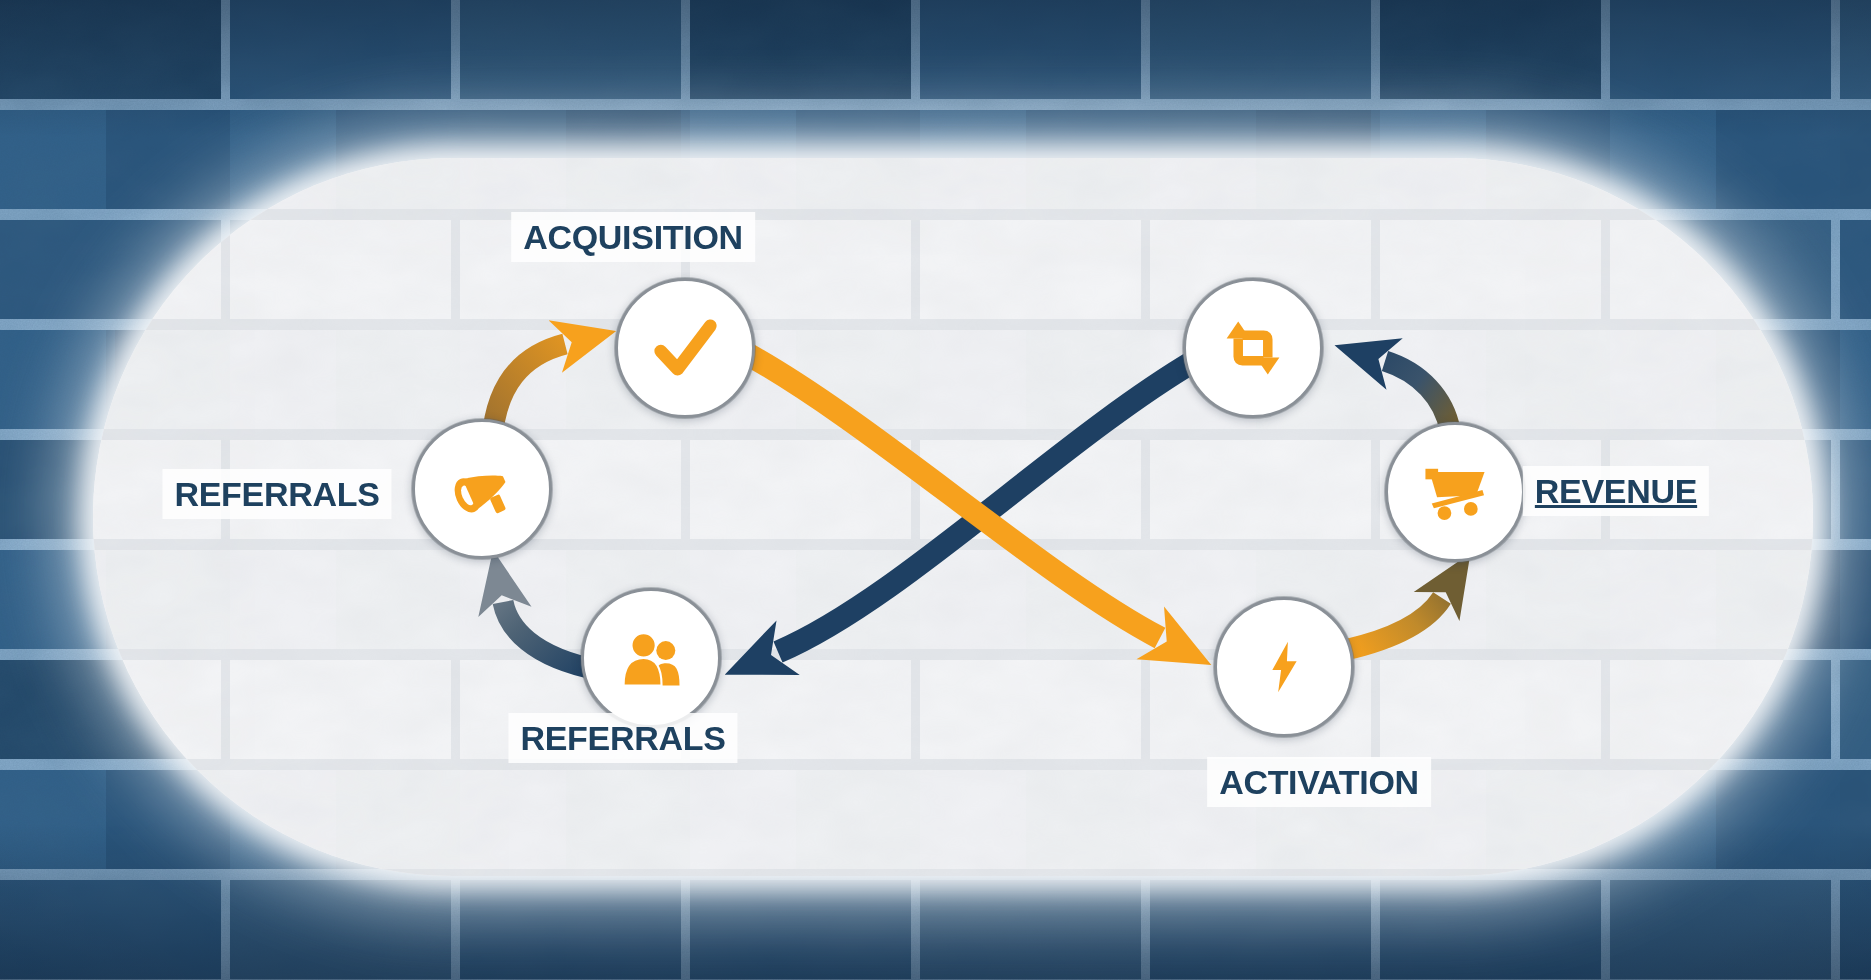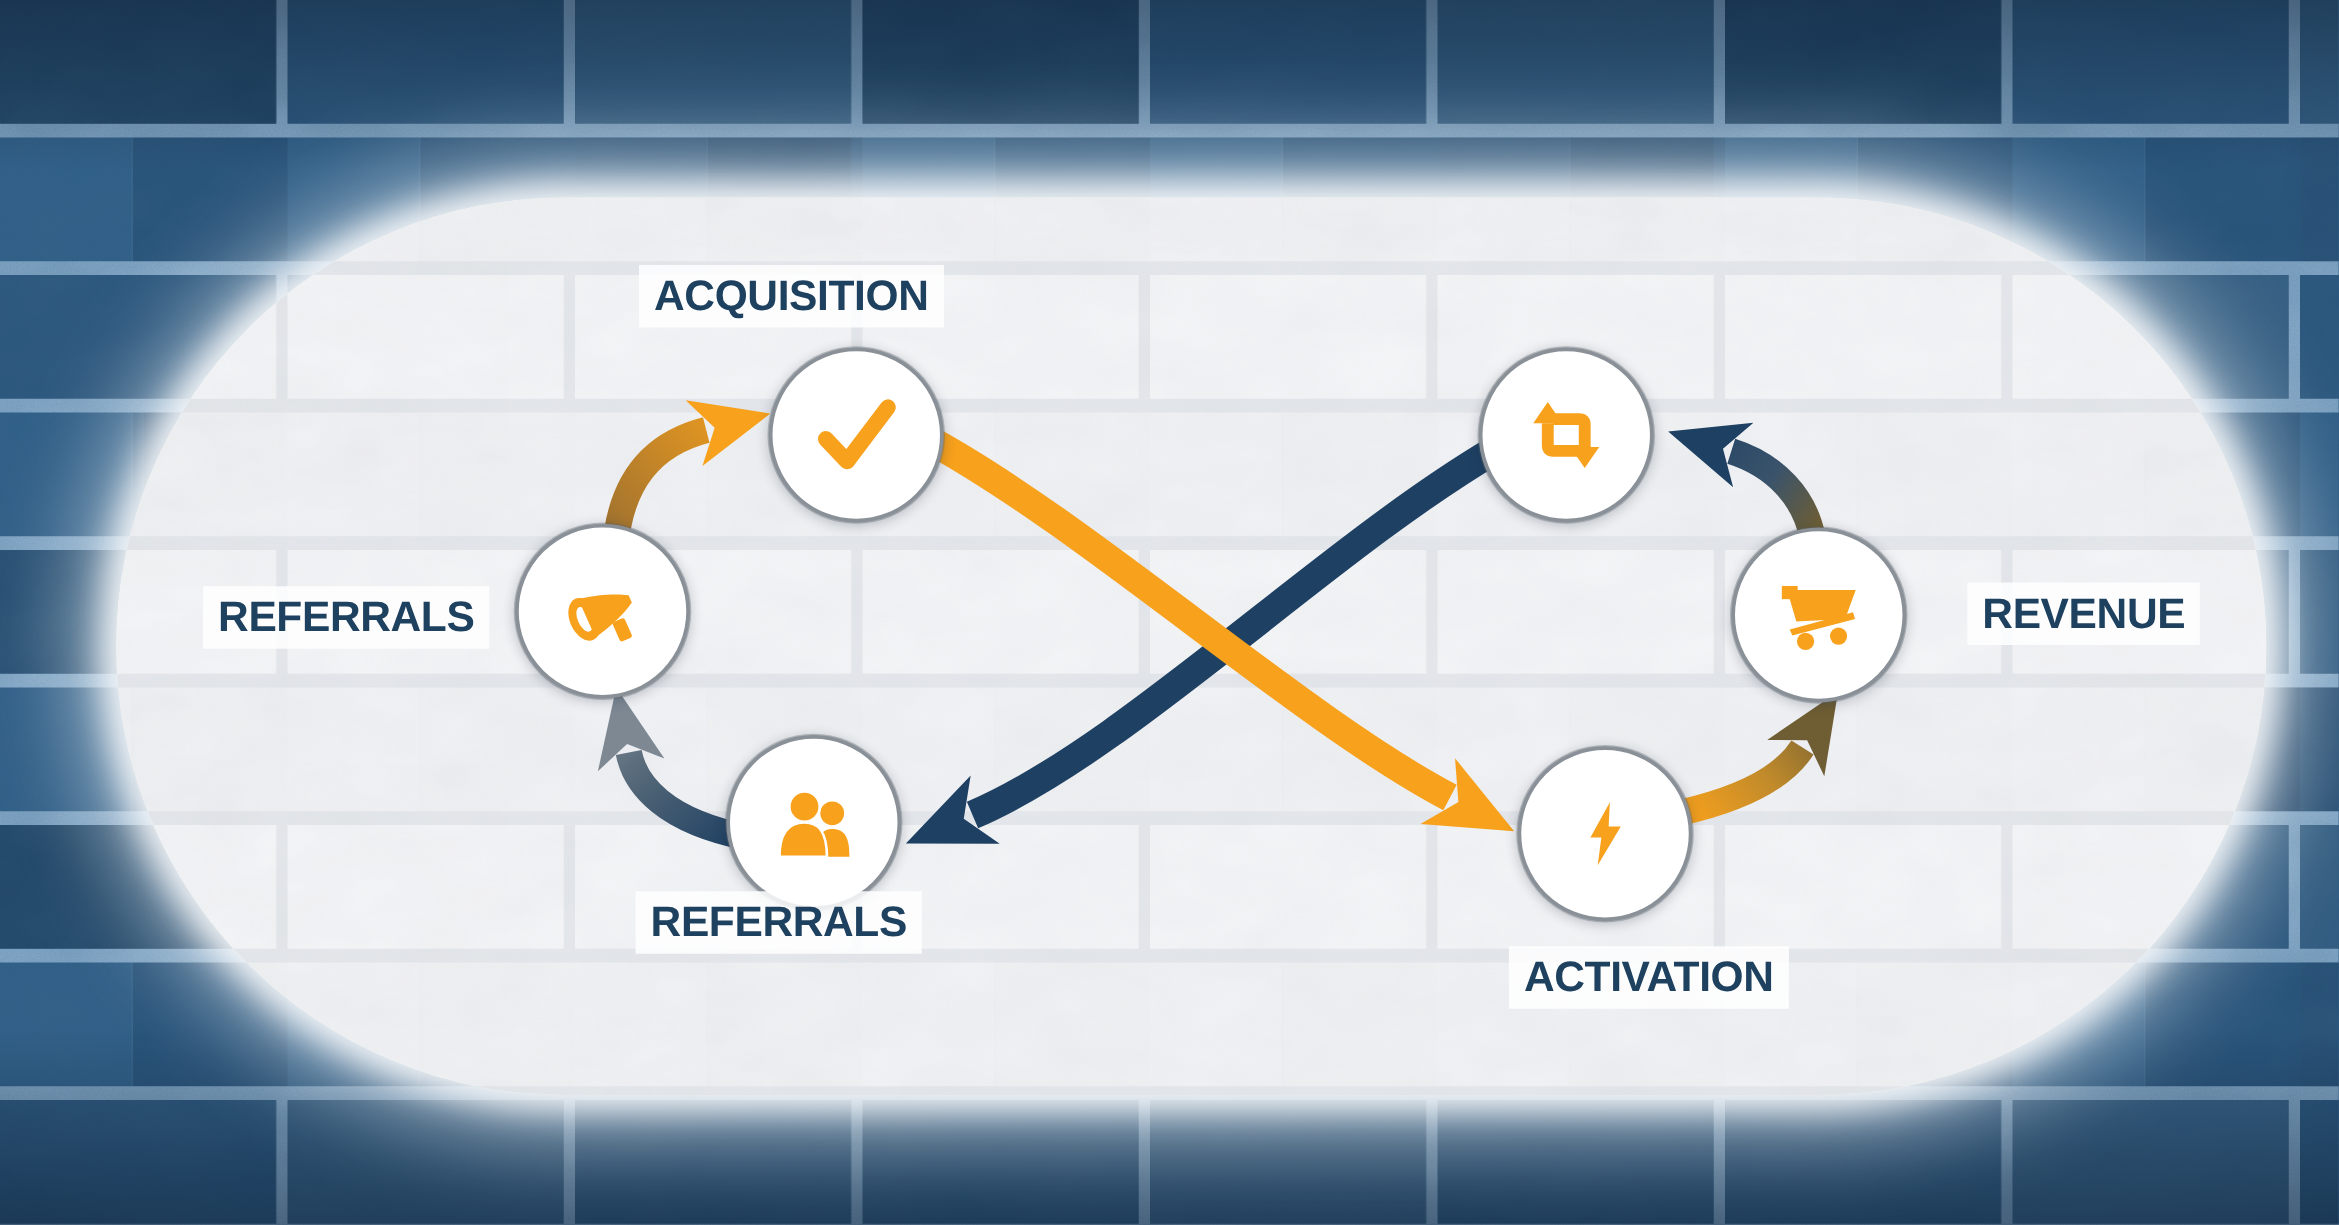--- a/index.html
+++ b/index.html
@@ -33,21 +33,21 @@
   .node-activation {left:1214px;top:597px;}
 
   .nlabel{position:absolute;transform:translate(-50%,-50%);z-index:5;
     background:rgba(255,255,255,.84);color:var(--c-label_text,#1E415F);
     font-weight:bold;font-size:34px;letter-spacing:-.3px;line-height:1;
     padding:8px 12px;white-space:nowrap;}
   .lab-awareness  {left:277px;top:494px;}
   .lab-acquisition{left:633px;top:237px;}
   .lab-referrals  {left:623px;top:738px;}
   .lab-retention  {left:1278px;top:239px;}
-  .lab-revenue    {left:1667px;top:491px;}
+  .lab-revenue    {left:1616px;top:491px;text-decoration:underline;}
   .lab-activation {left:1319px;top:782px;text-align:center;}
 
   :root{
     --c-orange:#F7A11D; --c-navy:#1E4063; --c-gold_tail:#9C7030;
     --c-olive_tip:#6F5E33; --c-gray_tip:#7D8893; --c-label_text:#1E415F;
     --c-wall_blue:#2E6193; --c-panel_white:#F2F3F5;
   }
 </style>
 </head>
 <body>

